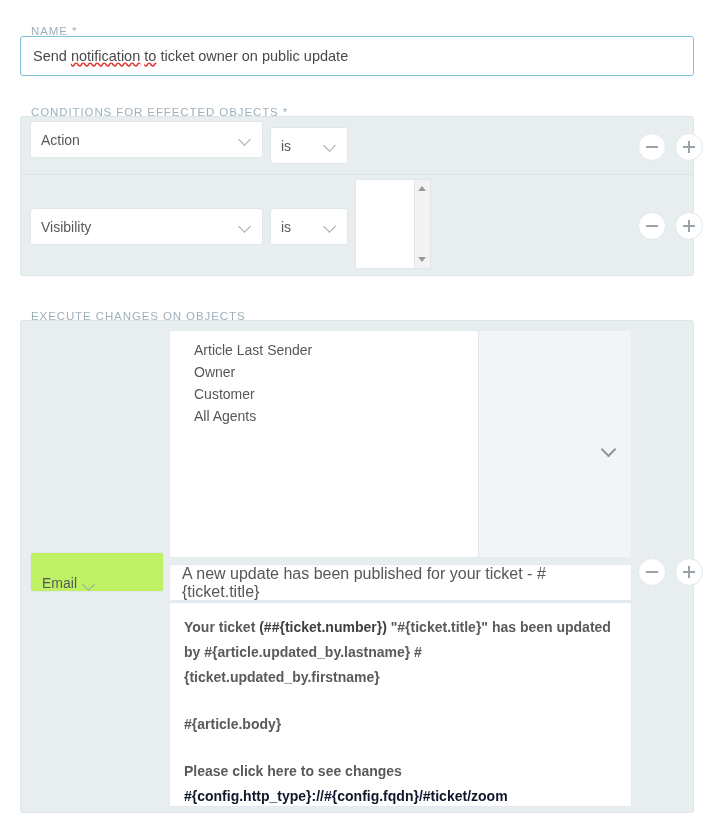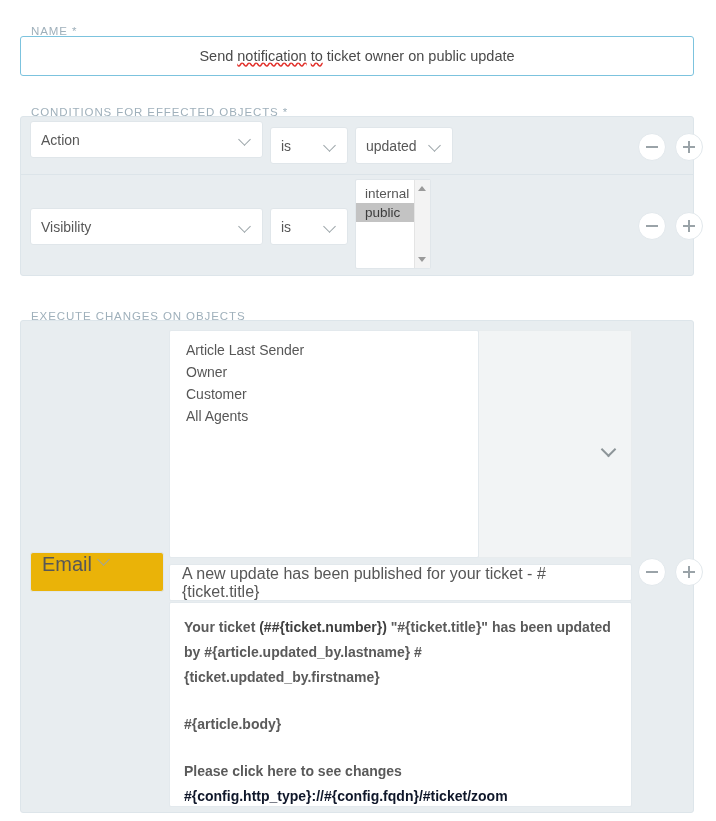--- a/index.html
+++ b/index.html
@@ -34,21 +34,20 @@
     position: absolute;
     left: 20px; top: 36px;
     width: 674px; height: 40px;
     box-sizing: border-box;
     border: 1px solid #7cc3de;
     border-radius: 3px;
     background: #fff;
     display: flex;
     align-items: center;
     padding: 0 12px;
-    justify-content: center;
   }
   .name-input-text {
     font-size: 14.5px;
     color: #4a4a4a;
     white-space: nowrap;
   }
   .spell {
     text-decoration: underline wavy #e2302a;
     text-decoration-skip-ink: none;
   }
@@ -192,21 +191,21 @@
     border: 1px solid #e3e9ed;
     border-radius: 2px;
     padding: 8px 0 0 0;
     overflow: hidden;
     cursor: pointer;
   }
   .rcp-opt {
     font-size: 14px;
     color: #575757;
     line-height: 22px;
-    padding-left: 16px;
+    padding-left: 24px;
     white-space: nowrap;
   }
 
   .recipient-aside {
     position: absolute;
     left: 458px; top: 9px;
     width: 153px; height: 228px;
     box-sizing: border-box;
     background: #f2f4f5;
     border: 1px solid #e8ecee;
@@ -227,27 +226,27 @@
     border-right: 2px solid #8d9599;
     border-bottom: 2px solid #8d9599;
     transform: rotate(45deg);
   }
 
   .type-select {
     position: absolute;
     left: 9px; top: 231px;
     width: 134px; height: 40px;
     box-sizing: border-box;
-    background: #eab308;
+    background: #bef264;
     border: 1px solid #e0e6ea;
     border-radius: 3px;
     display: flex;
-    align-items: flex-start;
+    align-items: flex-end;
     padding: 0 11px;
-    font-size: 20px;
+    font-size: 14px;
     color: #575757;
     cursor: pointer;
   }
 
   .subject-input {
     position: absolute;
     left: 148px; top: 243px;
     width: 463px; height: 37px;
     box-sizing: border-box;
     background: #ffffff;
@@ -296,43 +295,35 @@
 
   <div class="cond-row cond-row-1">
     <div class="ctl c1-attr">
       <span class="val">Action</span>
       <span class="chev"></span>
     </div>
     <div class="ctl c1-op">
       <span class="val">is</span>
       <span class="chev"></span>
     </div>
-    <div class="ctl c1-val">
-      <span class="val">updated</span>
-      <span class="chev"></span>
-    </div>
     <div class="rbtn r1-minus"></div>
     <div class="rbtn rbtn-plus r1-plus"></div>
   </div>
 
   <div class="cond-row cond-row-2">
     <div class="ctl c2-attr">
       <span class="val">Visibility</span>
       <span class="chev"></span>
     </div>
     <div class="ctl c2-op">
       <span class="val">is</span>
       <span class="chev"></span>
     </div>
 
     <div class="multiselect">
-      <div class="ms-list">
-        <div class="ms-opt">internal</div>
-        <div class="ms-opt selected">public</div>
-      </div>
       <div class="ms-scroll">
         <span class="ms-arrow ms-arrow-up"></span>
         <span class="ms-arrow ms-arrow-down"></span>
       </div>
     </div>
 
     <div class="rbtn r2-minus"></div>
     <div class="rbtn rbtn-plus r2-plus"></div>
   </div>
 

